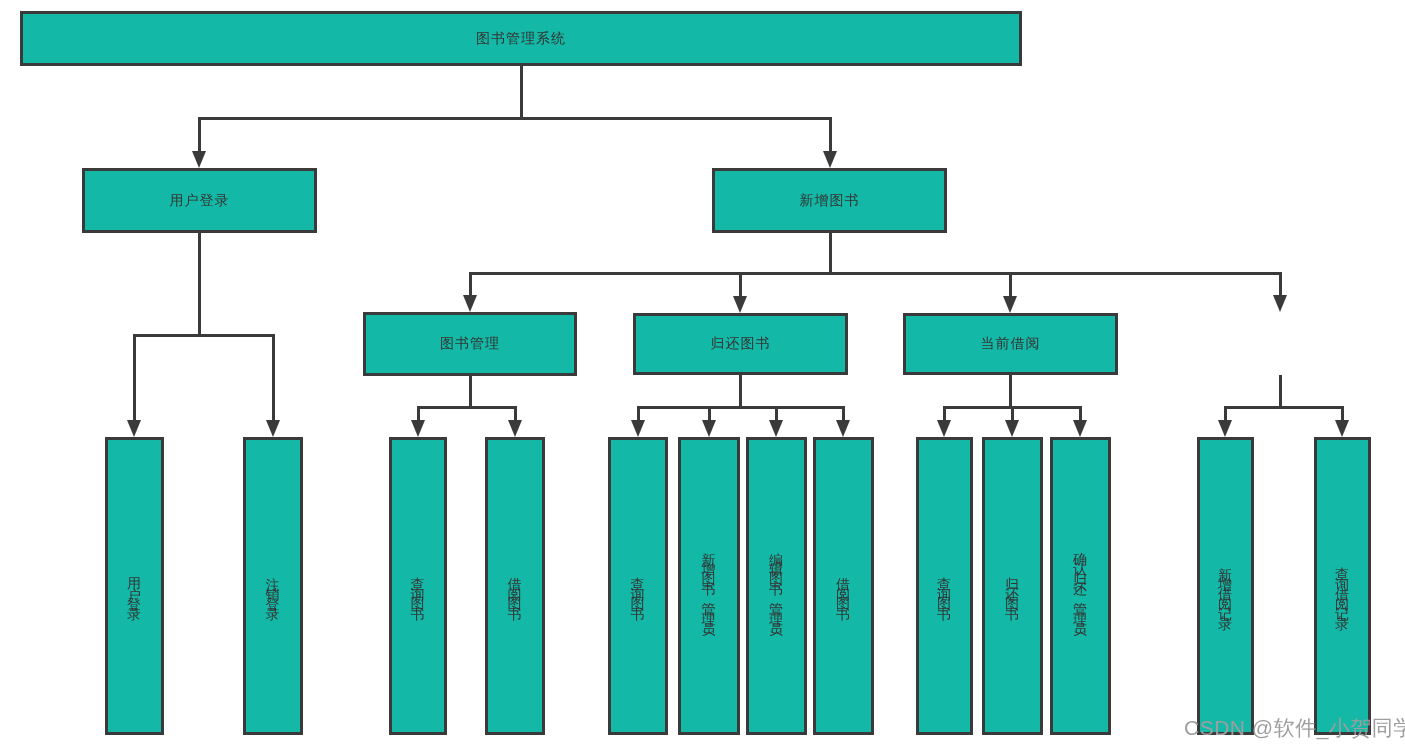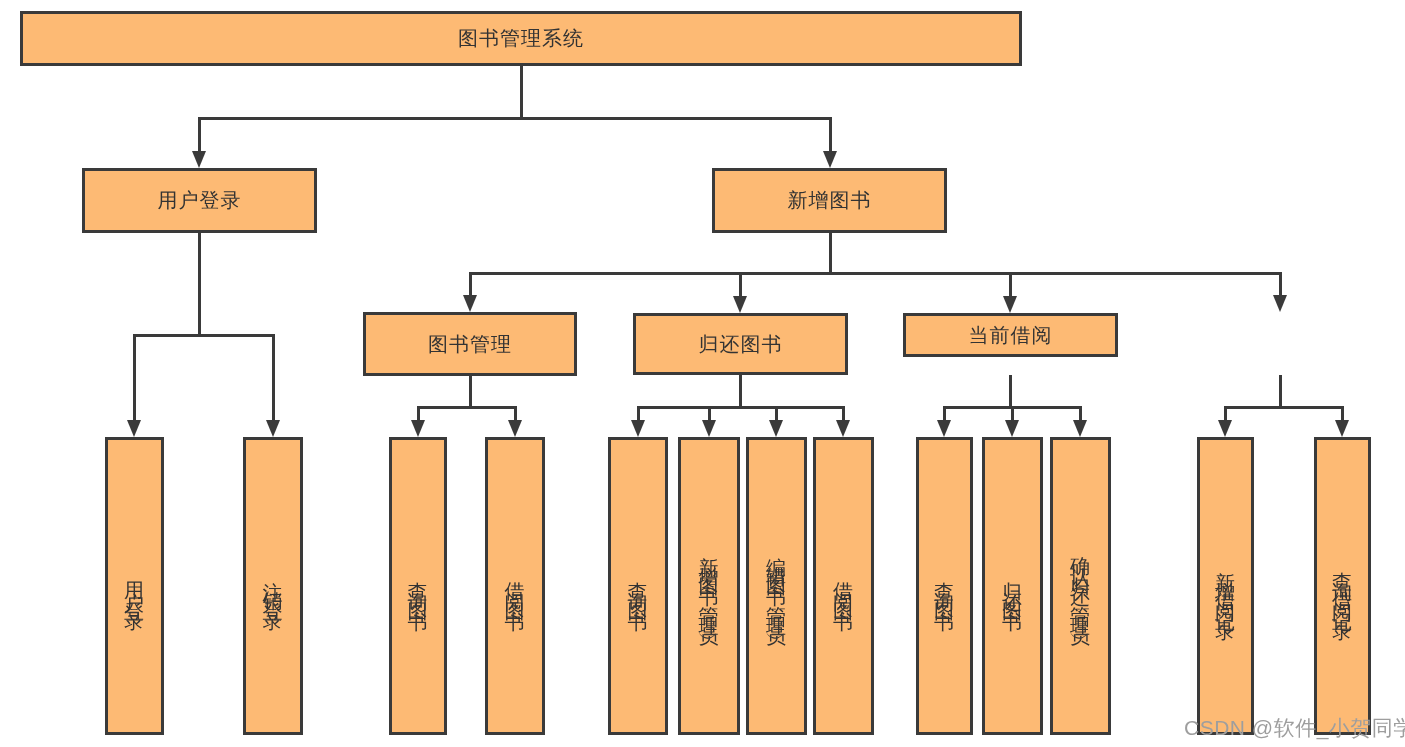--- a/index.html
+++ b/index.html
@@ -12,26 +12,26 @@
     position:relative;
     width:1405px;height:747px;
     background:var(--bg);
     font-family:"Liberation Sans","DejaVu Sans",sans-serif;
     overflow:hidden;
   }
   .node{
     position:absolute;
     box-sizing:border-box;
     border:3px solid var(--line);
-    background:#fdba74;
+    background:#14b8a6;
     display:flex;
     align-items:center;
     justify-content:center;
     color:var(--text);
-    font-size:20px;
+    font-size:14px;
     letter-spacing:1px;
     white-space:nowrap;
   }
   .node.v{
     writing-mode:vertical-rl;
     letter-spacing:10px;
     white-space:normal;
     line-height:1;
   }
   .hline,.vline{
@@ -109,21 +109,21 @@
     <div class="ahead" style="left: 1073px; top: 420px;"></div>
     <div class="vline" style="left: 1223.5px; top: 407px; width: 3px; height: 16px;"></div>
     <div class="ahead" style="left: 1218px; top: 420px;"></div>
     <div class="vline" style="left: 1340.5px; top: 407px; width: 3px; height: 16px;"></div>
     <div class="ahead" style="left: 1335px; top: 420px;"></div>
     <div class="node" style="left: 20px; top: 11px; width: 1002px; height: 55px;">图书管理系统</div>
     <div class="node" style="left: 82px; top: 168px; width: 235px; height: 65px;">用户登录</div>
     <div class="node" style="left: 712px; top: 168px; width: 235px; height: 65px;">新增图书</div>
     <div class="node" style="left: 363px; top: 312px; width: 214px; height: 64px;">图书管理</div>
     <div class="node" style="left: 633px; top: 313px; width: 215px; height: 62px;">归还图书</div>
-    <div class="node" style="left: 903px; top: 313px; width: 215px; height: 44px;">当前借阅</div>
+    <div class="node" style="left: 903px; top: 313px; width: 215px; height: 62px;">当前借阅</div>
     <div class="node v" style="left: 105px; top: 437px; width: 59px; height: 298px;">用户登录</div>
     <div class="node v" style="left: 243px; top: 437px; width: 60px; height: 298px;">注销登录</div>
     <div class="node v" style="left: 389px; top: 437px; width: 58px; height: 298px;">查询图书</div>
     <div class="node v" style="left: 485px; top: 437px; width: 60px; height: 298px;">借阅图书</div>
     <div class="node v" style="left: 608px; top: 437px; width: 60px; height: 298px;">查询图书</div>
     <div class="node v" style="left: 678px; top: 437px; width: 62px; height: 298px;">新增图书（管理员）</div>
     <div class="node v" style="left: 746px; top: 437px; width: 61px; height: 298px;">编辑图书（管理员）</div>
     <div class="node v" style="left: 813px; top: 437px; width: 61px; height: 298px;">借阅图书</div>
     <div class="node v" style="left: 916px; top: 437px; width: 57px; height: 298px;">查询图书</div>
     <div class="node v" style="left: 982px; top: 437px; width: 61px; height: 298px;">归还图书</div>

